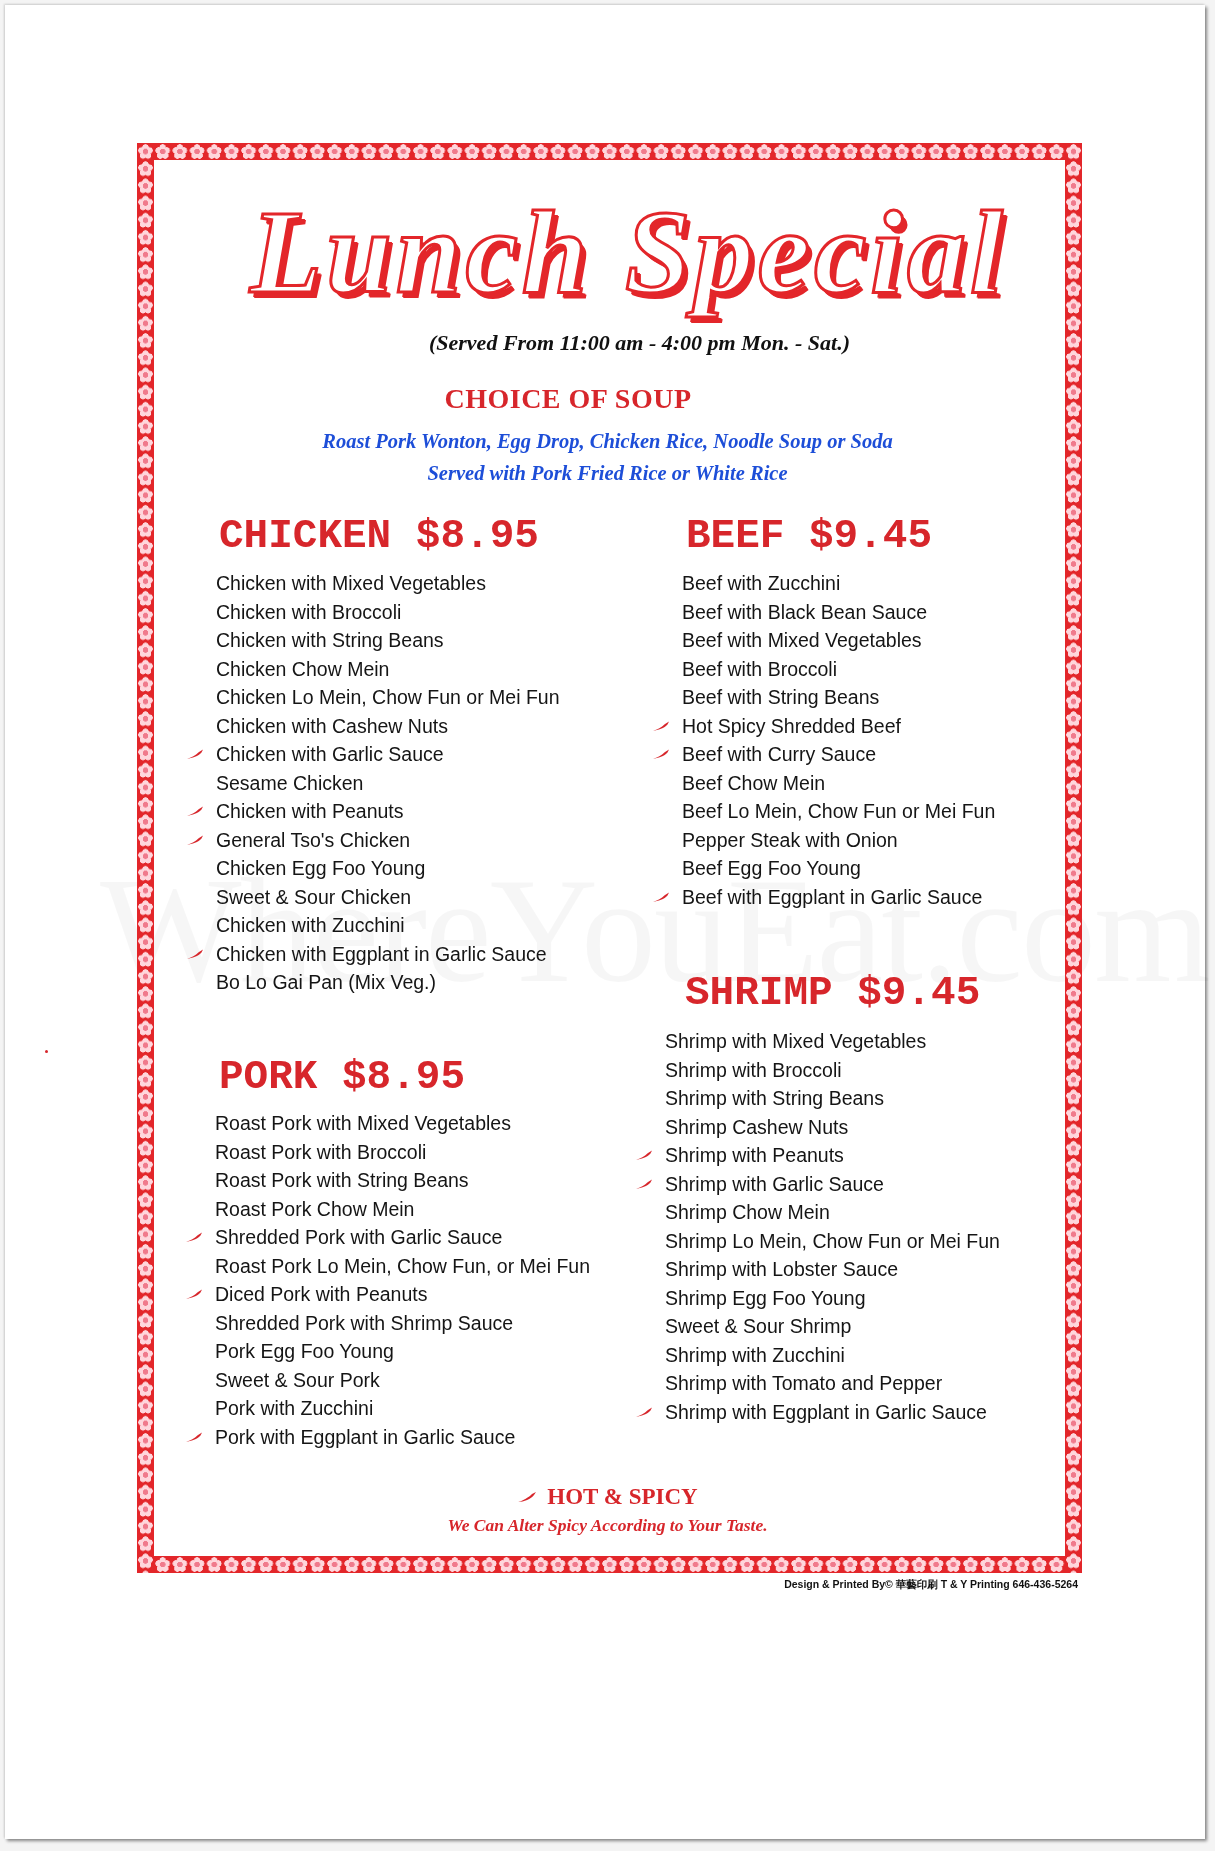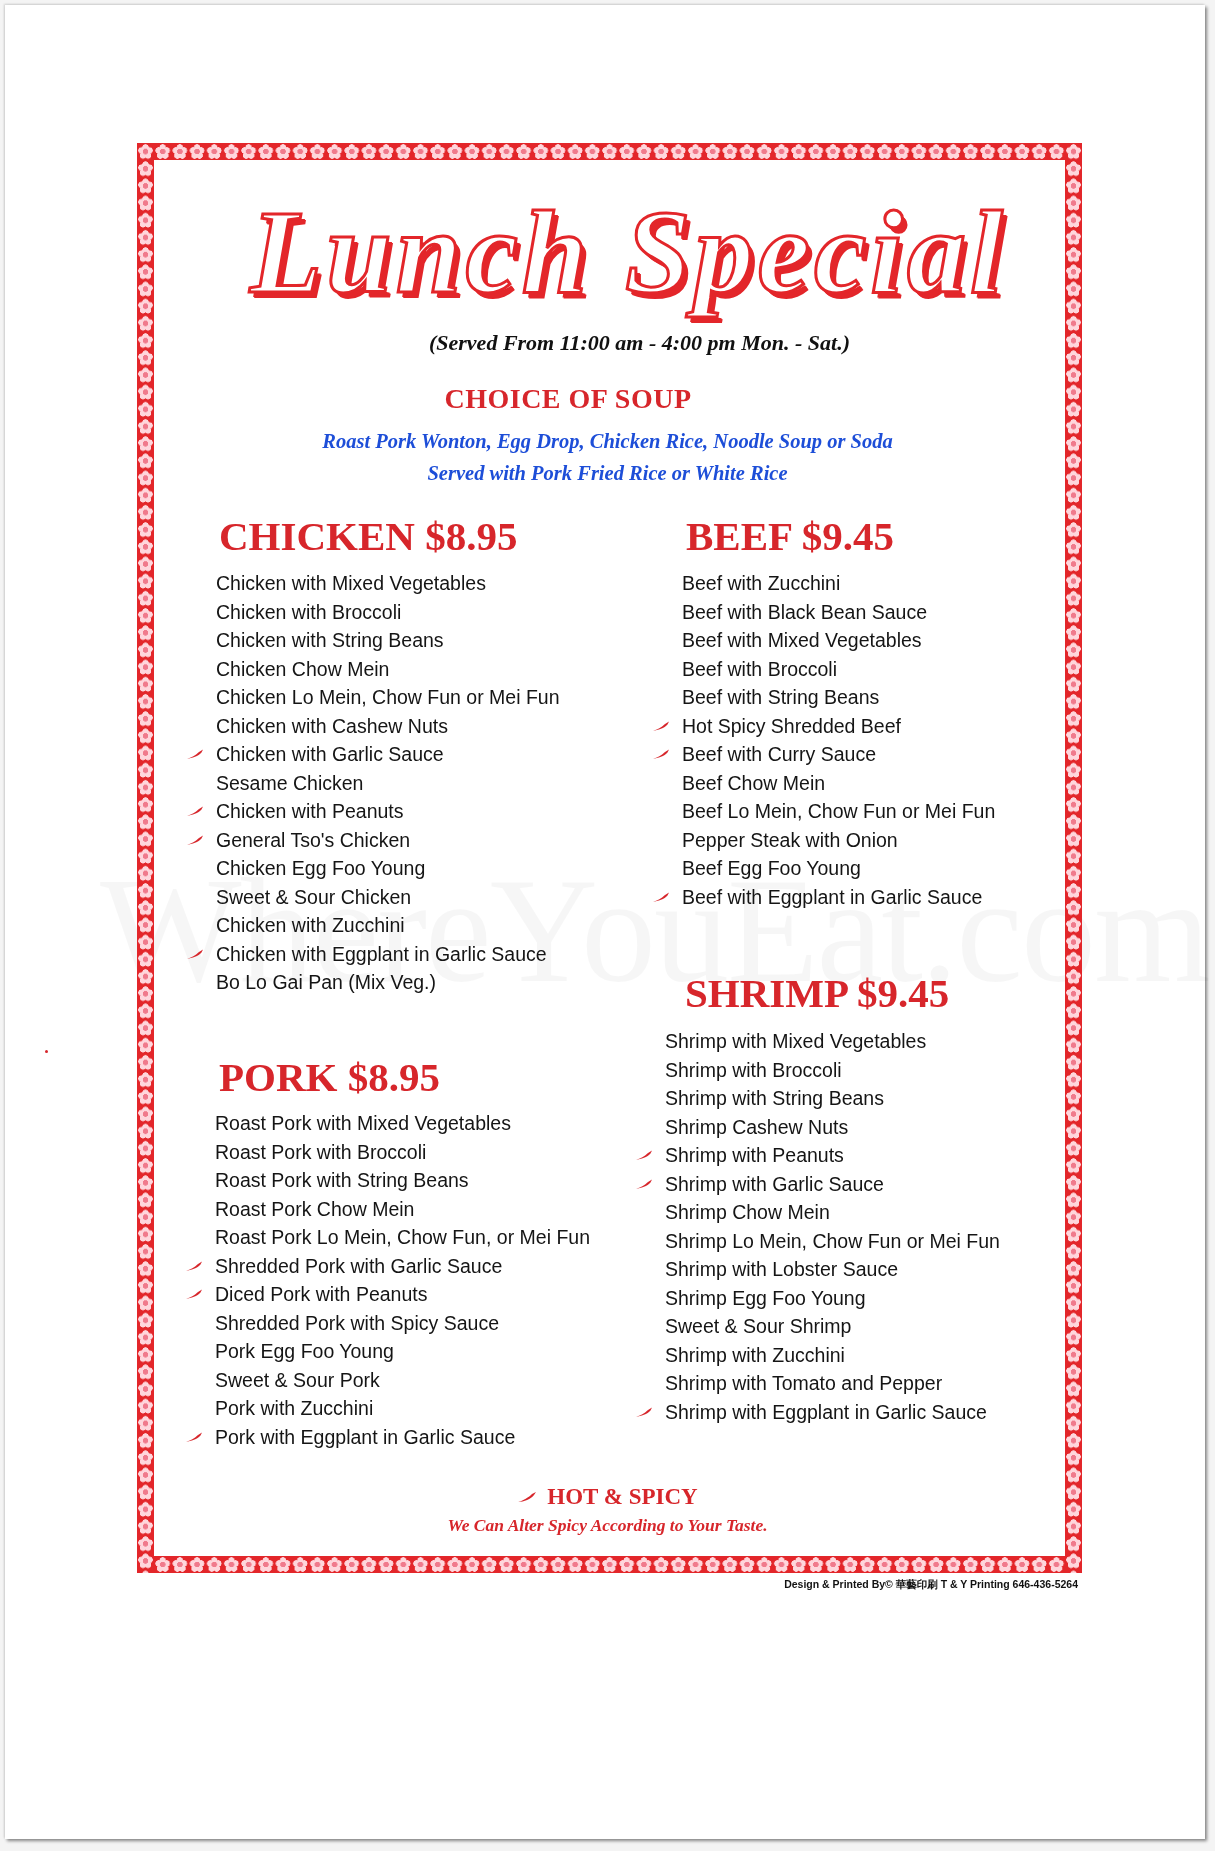--- a/index.html
+++ b/index.html
@@ -63,21 +63,21 @@
     position:absolute; left:0; width:1136px; top:383px; text-align:center;
     font-family:"Liberation Serif", serif; font-weight:bold;
     font-size:28px; color:#d7262b; letter-spacing:0.5px;
   }
   .soup-line {
     position:absolute; left:0; width:1215px; text-align:center;
     font-family:"Liberation Serif", serif; font-style:italic; font-weight:bold;
     font-size:20.5px; color:#1d4ed8;
   }
   .section-title {
-    position:absolute; font-family:Liberation Serif, serif; font-weight:bold;
+    position:absolute; font-family:Liberation Mono, monospace; font-weight:bold;
     font-size:41px; line-height:44px; color:#d7262b; white-space:nowrap;
   }
   .items { position:absolute; margin:0; padding:0; list-style:none; }
   .item {
     position:relative; height:28.5px; line-height:28.5px;
     font-size:19.5px; color:#151515; white-space:nowrap;
   }
   .pepper {
     position:absolute; left:-30px; top:9px; width:18px; height:10px;
   }
@@ -211,38 +211,38 @@
   </li>
     <li class="item">
     
     <span class="item-name">Roast Pork with String Beans</span>
   </li>
     <li class="item">
     
     <span class="item-name">Roast Pork Chow Mein</span>
   </li>
     <li class="item">
+    <svg class="pepper" viewBox="0 0 18 10">
+      <path d="M1 9.5 C 5 9, 10 6, 13 3 L 17 0.5 L 15.5 3.5 C 12.5 7, 6 9.5, 1 9.5 Z" fill="#d7262b"></path>
+    </svg>
+    <span class="item-name">Shredded Pork with Garlic Sauce</span>
+  </li>
+    <li class="item">
     
     <span class="item-name">Roast Pork Lo Mein, Chow Fun, or Mei Fun</span>
   </li>
     <li class="item">
     <svg class="pepper" viewBox="0 0 18 10">
       <path d="M1 9.5 C 5 9, 10 6, 13 3 L 17 0.5 L 15.5 3.5 C 12.5 7, 6 9.5, 1 9.5 Z" fill="#d7262b"></path>
     </svg>
-    <span class="item-name">Shredded Pork with Garlic Sauce</span>
-  </li>
-    <li class="item">
-    <svg class="pepper" viewBox="0 0 18 10">
-      <path d="M1 9.5 C 5 9, 10 6, 13 3 L 17 0.5 L 15.5 3.5 C 12.5 7, 6 9.5, 1 9.5 Z" fill="#d7262b"></path>
-    </svg>
     <span class="item-name">Diced Pork with Peanuts</span>
   </li>
     <li class="item">
     
-    <span class="item-name">Shredded Pork with Spicy Sauce</span>
+    <span class="item-name">Shredded Pork with Shrimp Sauce</span>
   </li>
     <li class="item">
     
     <span class="item-name">Pork Egg Foo Young</span>
   </li>
     <li class="item">
     
     <span class="item-name">Sweet &amp; Sour Pork</span>
   </li>
     <li class="item">

